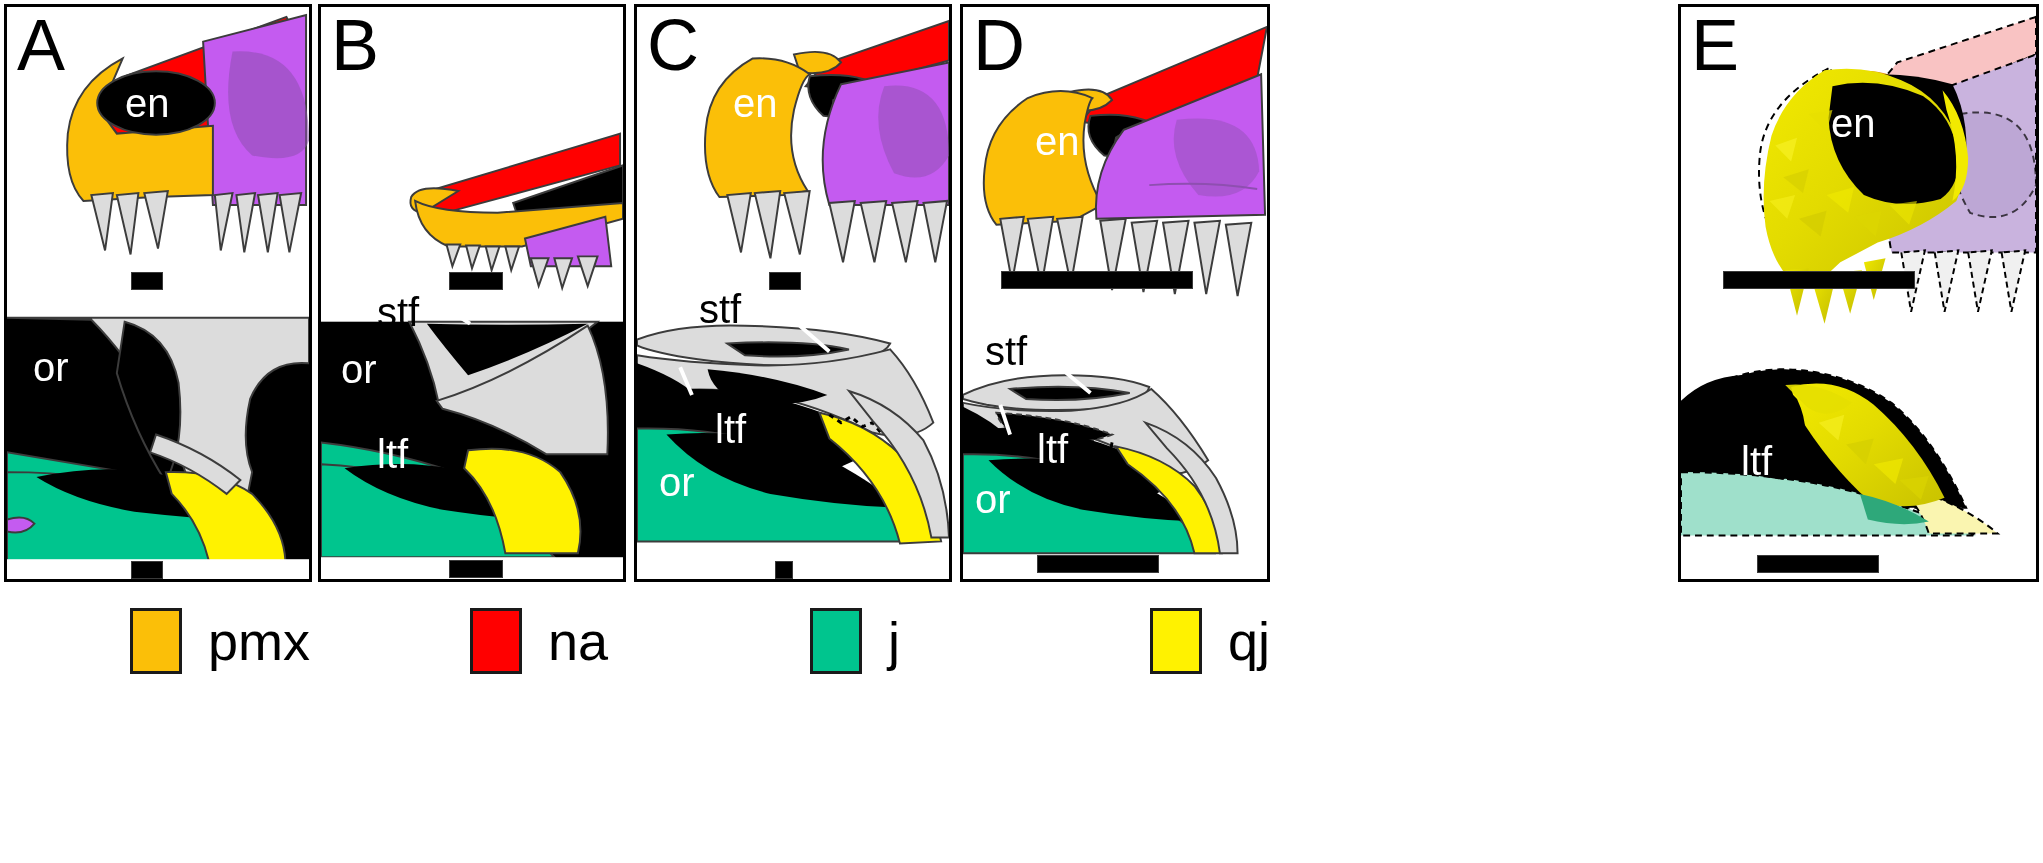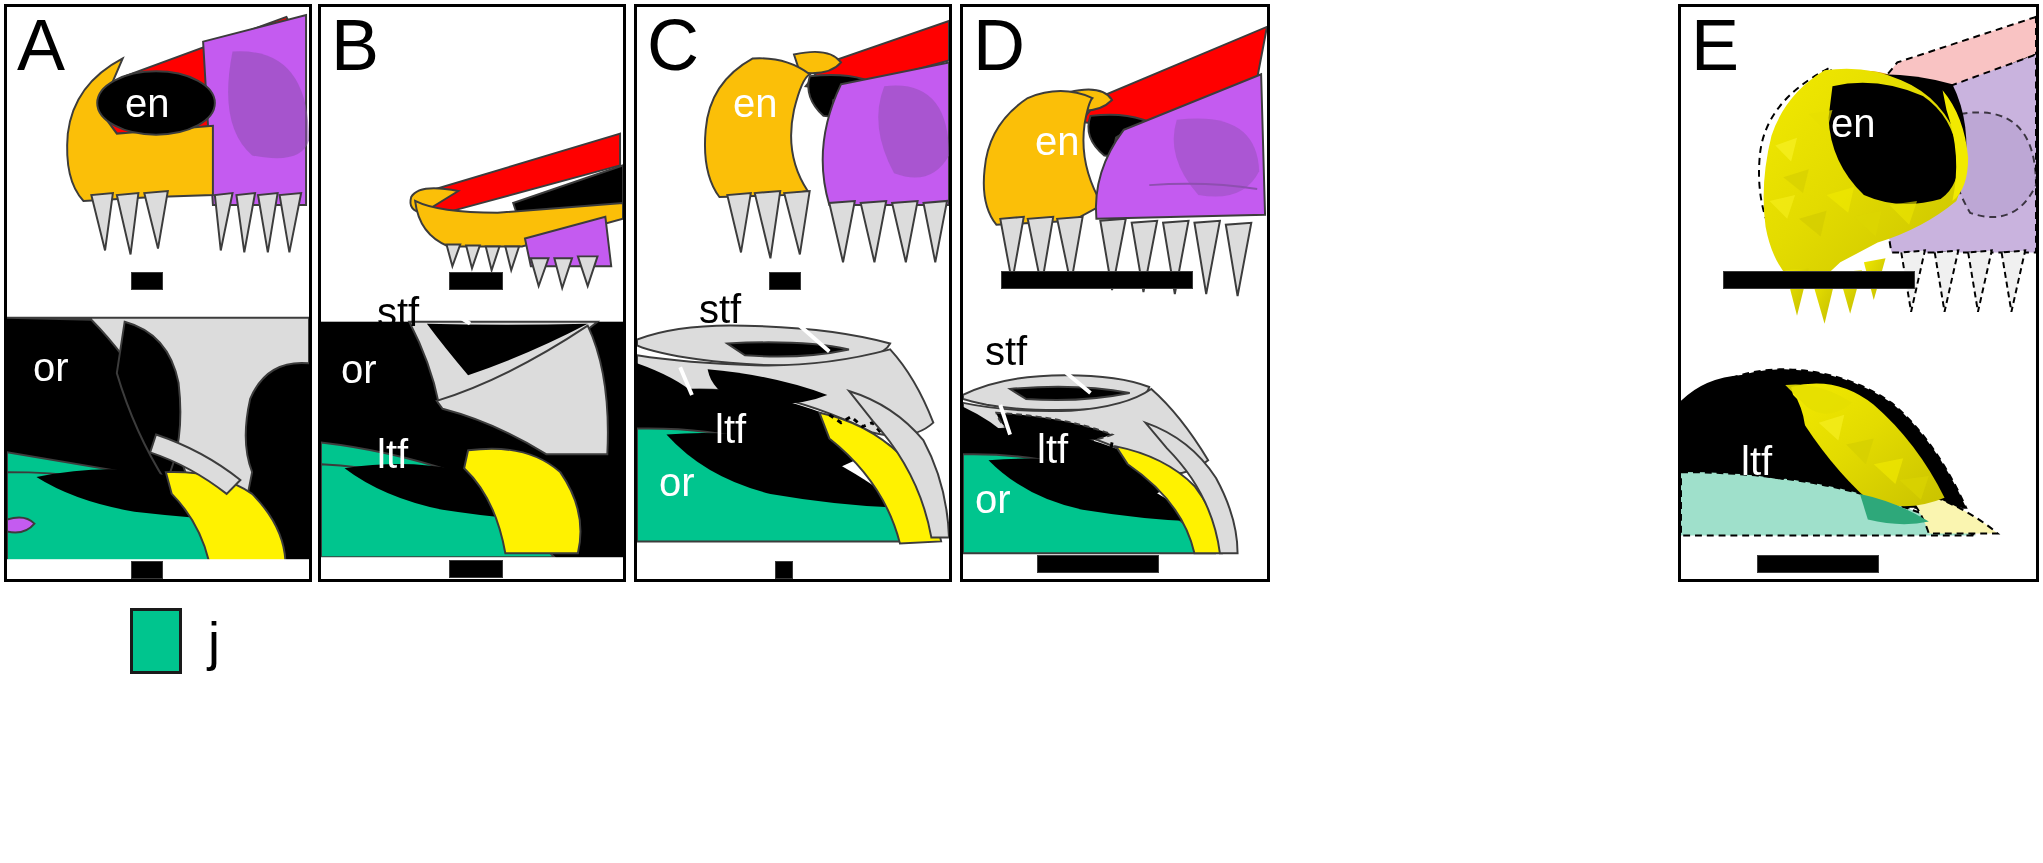--- a/index.html
+++ b/index.html
@@ -335,25 +335,37 @@
     </div>
     <div class="anno" style="left:150px;top:96px;">en</div>
     <div class="anno" style="left:60px;top:434px;">ltf</div>
     <div class="scalebar" style="left:42px;top:264px;width:190px;height:16px;"></div>
     <div class="scalebar" style="left:76px;top:548px;width:120px;height:16px;"></div>
   </div>
 
   <div id="legend">
     <div class="legend-row">
 
-
-
+      <div class="legend-item">
+        <span class="legend-swatch" style="background:#FBBF08;"></span>
+        <span class="legend-label">pmx</span>
+      </div>
+
+
+      <div class="legend-item">
+        <span class="legend-swatch" style="background:#FF0000;"></span>
+        <span class="legend-label">na</span>
+      </div>
 
       <div class="legend-item">
         <span class="legend-swatch" style="background:#00C58E;"></span>
         <span class="legend-label">j</span>
       </div>
 
+      <div class="legend-item">
+        <span class="legend-swatch" style="background:#FFF200;"></span>
+        <span class="legend-label">qj</span>
+      </div>
 
     </div>
   </div>
 
 </div>
 
 </body></html>

